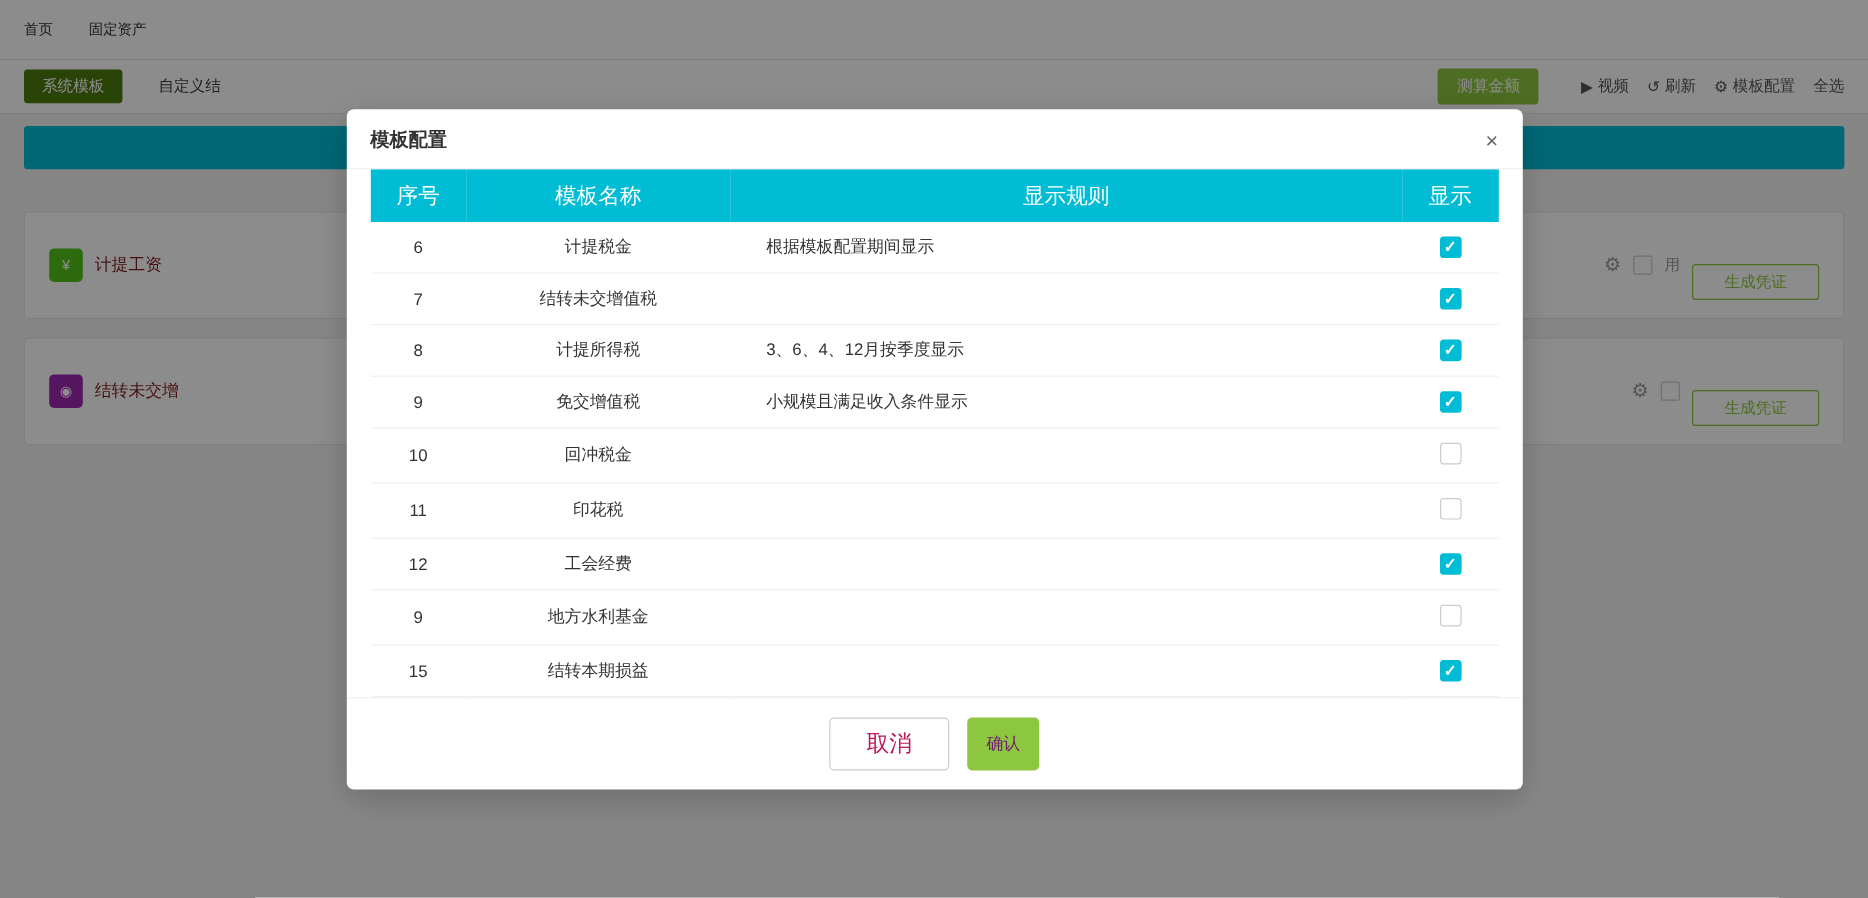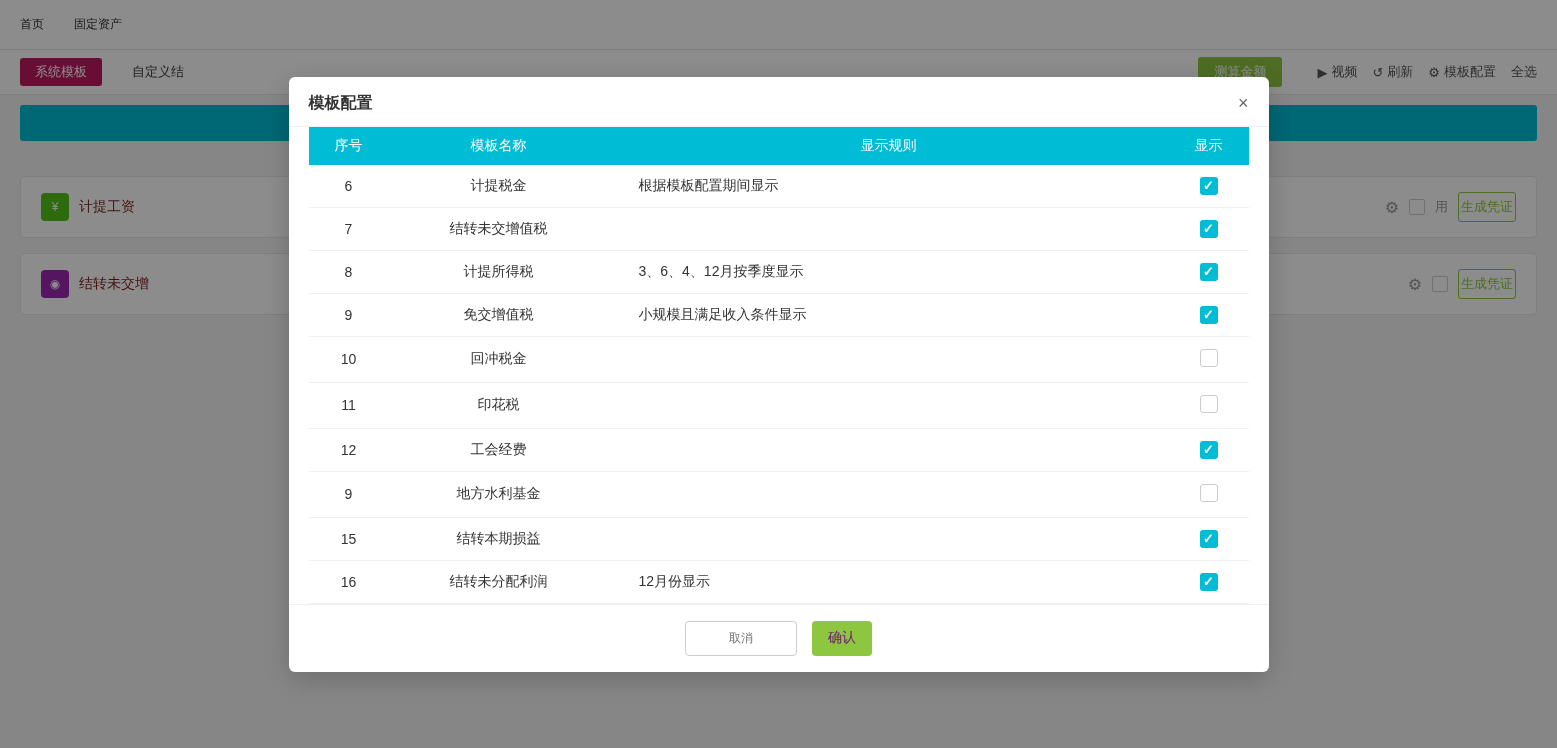--- a/index.html
+++ b/index.html
@@ -49,21 +49,21 @@
     .tab-btn {
       padding: 5px 15px;
       border-radius: 3px;
       cursor: pointer;
       font-size: 13px;
       color: #404040;
       background: transparent;
       border: none;
     }
     .tab-btn.active {
-      background: #be185d;
+      background: #4d7c0f;
       color: #fff;
     }
     .calc-btn {
       margin-left: auto;
       background: #8dc63f;
       color: #fff;
       border: none;
       padding: 6px 16px;
       border-radius: 3px;
       cursor: pointer;
@@ -123,24 +123,25 @@
     .card-amount { font-size: 24px; font-weight: bold; color: #333; }
     .card-right {
       display: flex;
       align-items: center;
       gap: 10px;
     }
     .generate-btn {
       border: 1px solid #8dc63f;
       color: #8dc63f;
       background: #fff;
-      padding: 5px 2px;
+      padding: 5px 26px;
       border-radius: 3px;
       cursor: pointer;
       font-size: 13px;
+      margin-top: 28px;
     }
     .gear-icon {
       color: #999;
       cursor: pointer;
       font-size: 16px;
     }
     .checkbox-plain {
       width: 16px;
       height: 16px;
       border: 1px solid #ccc;
@@ -202,21 +203,21 @@
       border-collapse: collapse;
     }
     .config-table thead tr {
       background: #00bcd4;
       color: #fff;
     }
     .config-table thead th {
       padding: 10px 15px;
       text-align: center;
       font-weight: normal;
-      font-size: 14px;
+      font-size: 18px;
     }
     .config-table thead th:first-child { width: 80px; }
     .config-table thead th:nth-child(2) { width: 220px; }
     .config-table thead th:nth-child(3) { flex: 1; }
     .config-table thead th:last-child { width: 80px; }
 
     .config-table tbody tr {
       border-bottom: 1px solid #f0f0f0;
     }
     .config-table tbody td {
@@ -261,27 +262,27 @@
 
     
     .modal-footer {
       padding: 16px 20px;
       display: flex;
       justify-content: center;
       gap: 15px;
       border-top: 1px solid #f0f0f0;
     }
     .btn-cancel {
-      padding: 8px 43px;
+      padding: 8px 30px;
       border: 1px solid #ccc;
       background: #fff;
-      color: #737373;
+      color: #be185d;
       border-radius: 4px;
       cursor: pointer;
-      font-size: 12px;
+      font-size: 19px;
     }
     .btn-confirm {
       padding: 8px 16px;
       border: none;
       background: #8dc63f;
       color: #701a75;
       border-radius: 4px;
       cursor: pointer;
       font-size: 14px;
     }
@@ -439,26 +440,20 @@
               <td>地方水利基金</td>
               <td class="rule-col"></td>
               <td style="text-align: center;"><span class="cb-unchecked"></span></td>
             </tr>
             <tr>
               <td>15</td>
               <td>结转本期损益</td>
               <td class="rule-col"></td>
               <td style="text-align: center;"><span class="cb-checked"></span></td>
             </tr>
-            <tr>
-              <td>16</td>
-              <td>结转未分配利润</td>
-              <td class="rule-col">12月份显示</td>
-              <td style="text-align: center;"><span class="cb-checked"></span></td>
-            </tr>
           </tbody>
       </table>
     </div>
 
     <div class="modal-footer">
       <button class="btn-cancel">取消</button>
       <button class="btn-confirm">确认</button>
     </div>
   </div>
 </div>

